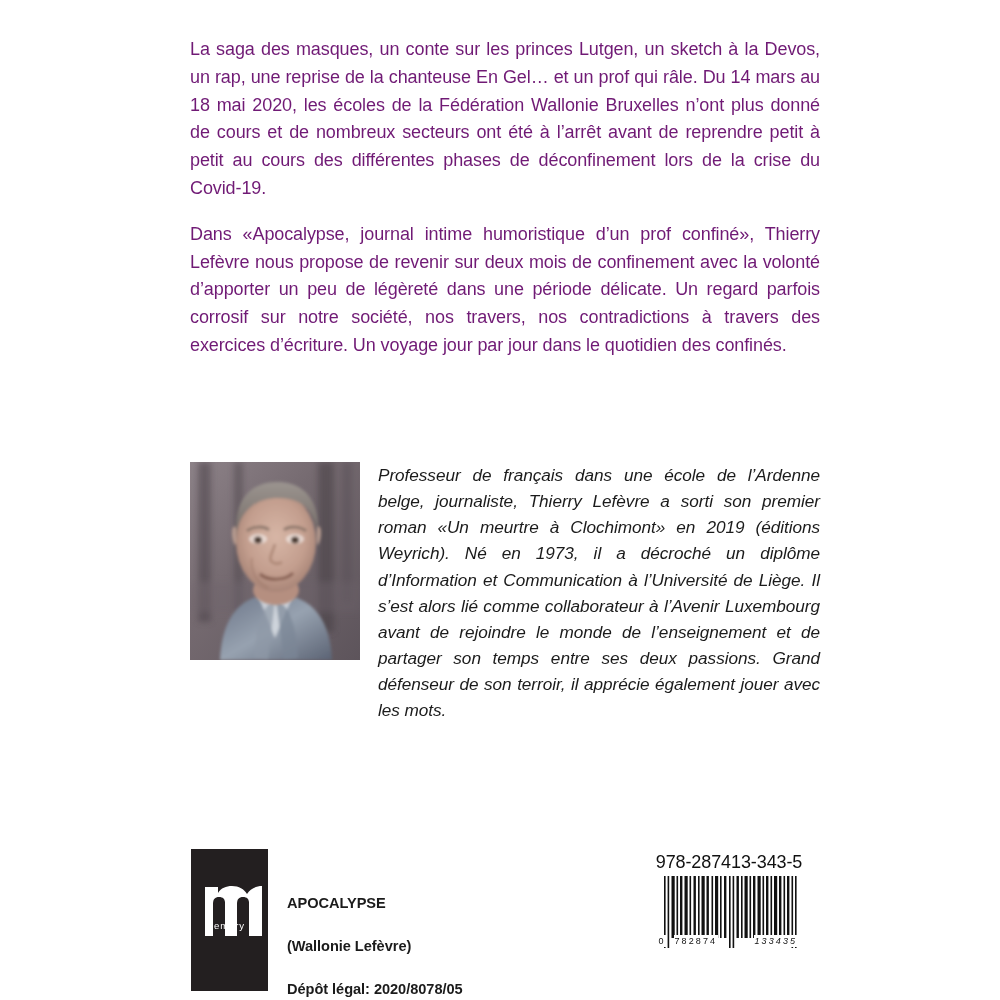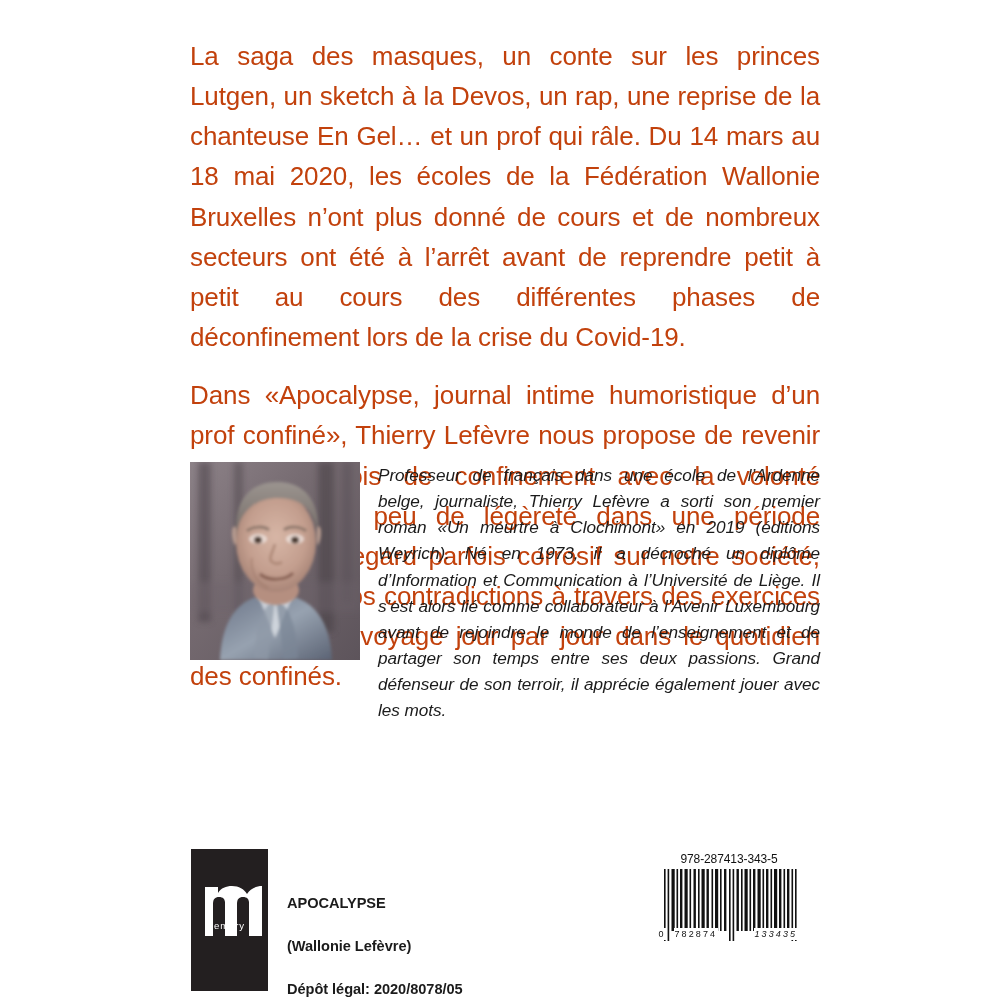--- a/index.html
+++ b/index.html
@@ -24,25 +24,25 @@
 
   
   .blurb {
     position: absolute;
     left: 190px;
     top: 36px;
     width: 630px;
   }
   .blurb p {
     margin: 0 0 18px 0;
-    font-size: 26px;
+    font-size: 18px;
     line-height: 1.545;
     text-align: justify;
     letter-spacing: -0.1px;
-    color: #c2410c;
+    color: #701a75;
     font-family: "Liberation Sans", sans-serif;
   }
   .blurb p:last-child { margin-bottom: 3px; }
 
   
   .author-block {
     position: absolute;
     left: 190px;
     top: 462px;
     width: 630px;
@@ -114,21 +114,21 @@
 
   
   .barcode-area {
     position: absolute;
     left: 463px;
     top: 3px;
     width: 150px;
     text-align: center;
   }
   .barcode-isbn {
-    font-size: 12px;
+    font-size: 18px;
     letter-spacing: -0.1px;
     color: #111;
     margin-bottom: 3px;
     text-align: center;
   }
   .barcode-bars {
     position: relative;
     width: 143px;
     height: 72px;
     margin: 0 auto;

